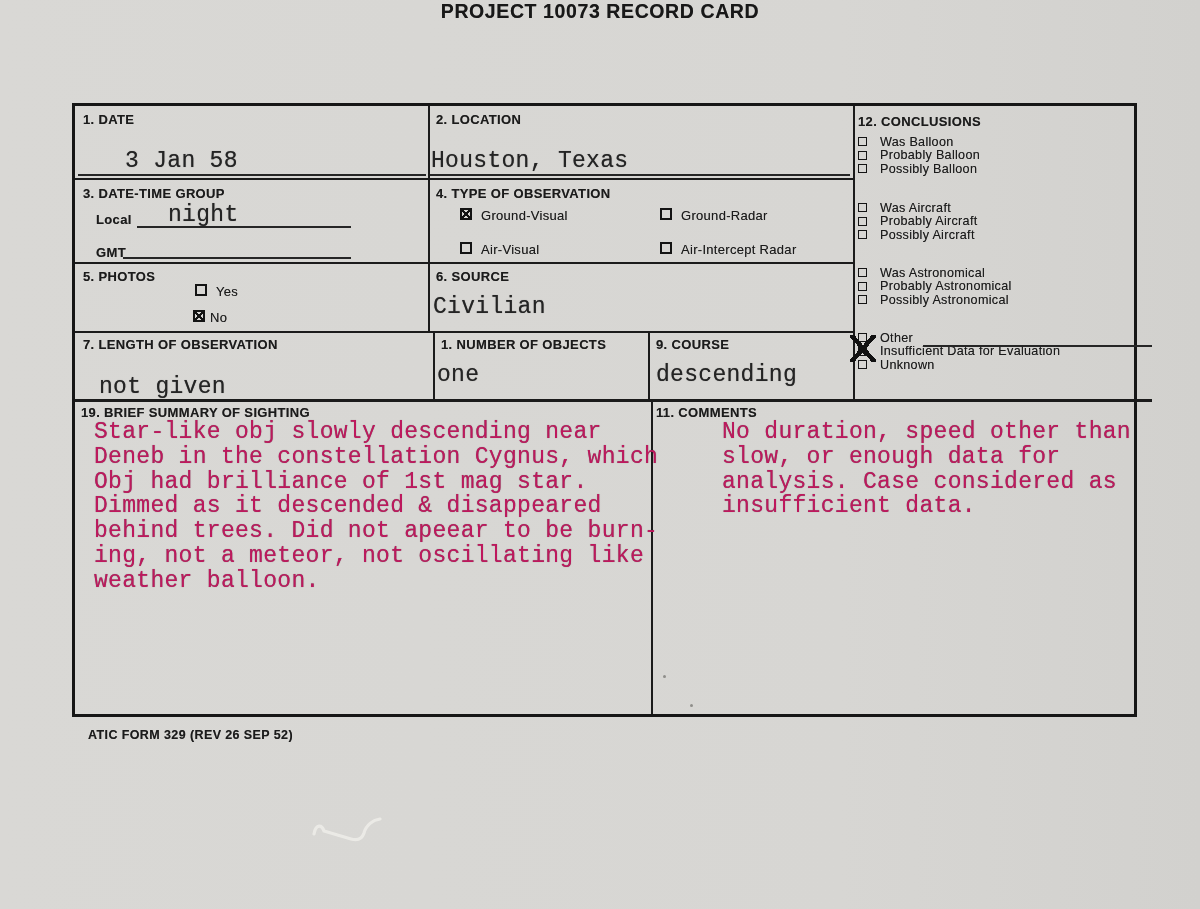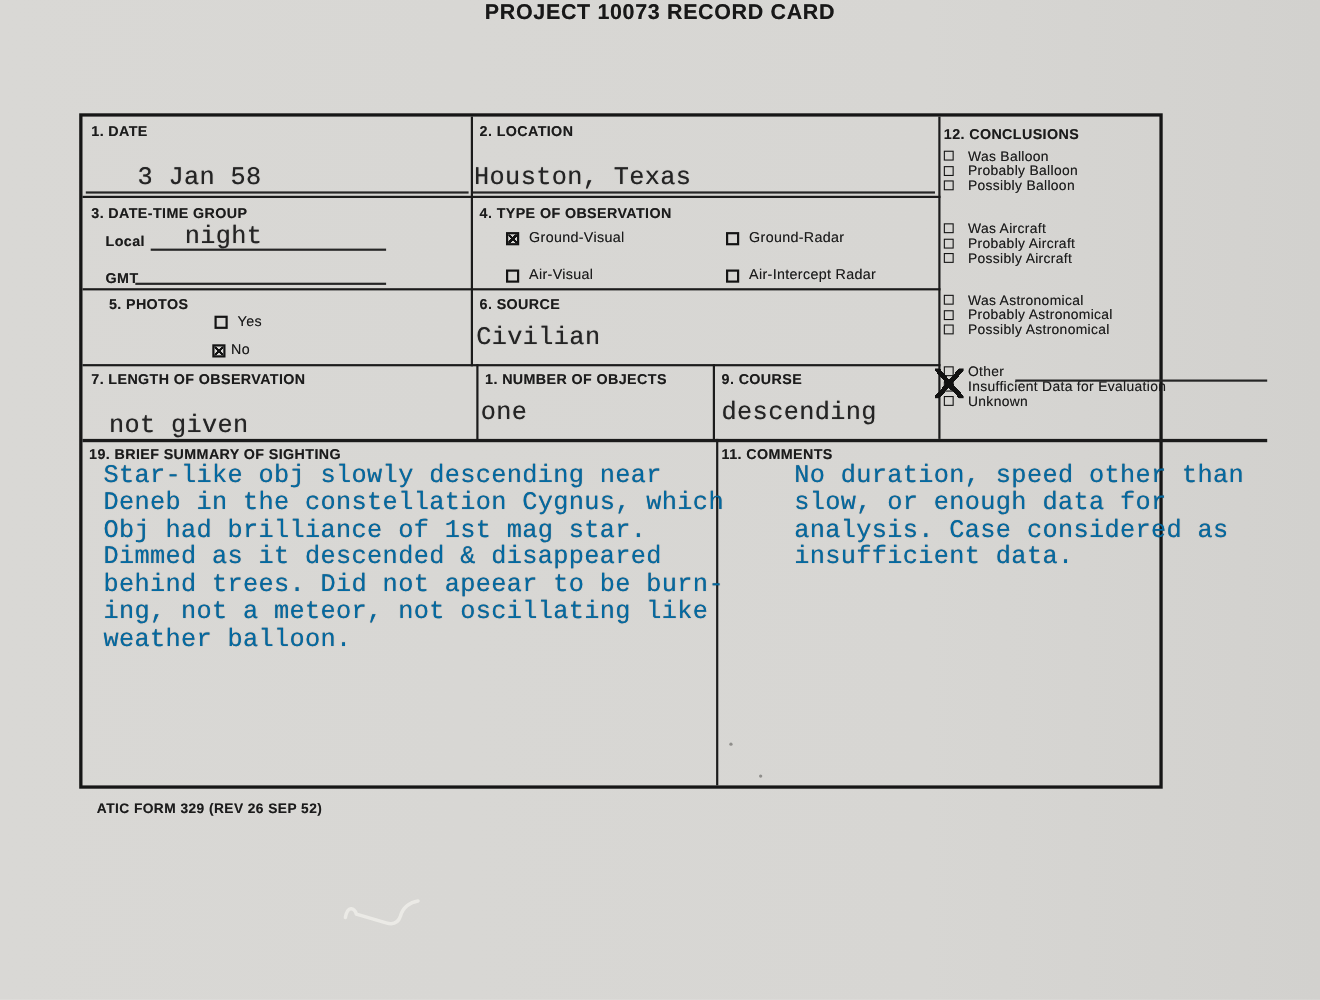--- a/index.html
+++ b/index.html
@@ -8,41 +8,41 @@
     background:linear-gradient(90deg,#d9d8d5 0%,#d7d6d3 70%,#d2d1ce 100%);
     font-family:"Liberation Sans",sans-serif;color:#1c1c1c;
   }
   .abs{position:absolute}
   .title{
     left:0;top:60;width:1200px;text-align:center;
     font-weight:bold;font-size:19.5px;letter-spacing:.6px;color:#181818;
     text-shadow:0 0 .6px rgba(20,20,20,.55);
   }
   .card{
-    left:72px;top:103px;width:985px;height:614px;
+    left:72px;top:103px;width:1065px;height:614px;
     border:3px solid #161616;box-sizing:border-box;
   }
   .gline{position:absolute;background:#1b1b1b}
   .lbl{
     position:absolute;font-weight:bold;font-size:13px;letter-spacing:.35px;
     color:#1b1b1b;white-space:pre;text-shadow:0 0 .5px rgba(25,25,25,.5);
   }
   .mono{
     position:absolute;font-family:"Liberation Mono","DejaVu Sans Mono",monospace;
     font-size:23px;color:#242424;letter-spacing:.3px;white-space:pre;
     text-shadow:0 0 .7px rgba(30,30,30,.6);z-index:3;
   }
   .typed-block{position:absolute;z-index:3}
   .typed-block .tline{
     font-family:"Liberation Mono","DejaVu Sans Mono",monospace;
-    font-size:23px;line-height:24.8px;color:#0369a1;letter-spacing:.3px;
+    font-size:23px;line-height:24.8px;color:#be185d;letter-spacing:.3px;
     white-space:pre;text-shadow:0 0 .7px rgba(30,30,30,.6);
   }
   .rule{position:absolute;height:2px;background:#262626}
-  .opt{position:absolute;display:flex;align-items:flex-end}
+  .opt{position:absolute;display:flex;align-items:flex-start}
   .cb{
     display:inline-block;width:8px;height:8px;border:2px solid #141414;
     flex:none;position:relative;background:transparent;
   }
   .cb.checked{
     background:
       linear-gradient(45deg,transparent 40%,#141414 40%,#141414 60%,transparent 60%),
       linear-gradient(-45deg,transparent 40%,#141414 40%,#141414 60%,transparent 60%);
   }
   .cb-lbl{font-weight:normal;font-size:13px;letter-spacing:.3px;color:#1b1b1b;
@@ -106,21 +106,21 @@
   </div>
   <div class="opt" style="left:385px;top:136px">
     <span class="cb"></span>
     <span class="cb-lbl">Air-Visual</span>
   </div>
   <div class="opt" style="left:585px;top:136px">
     <span class="cb"></span>
     <span class="cb-lbl">Air-Intercept Radar</span>
   </div>
 
-  <div class="lbl" style="left:24px;top:163px">5. PHOTOS</div>
+  <div class="lbl" style="left:8px;top:163px">5. PHOTOS</div>
   <div class="opt" style="left:120px;top:178px">
     <span class="cb"></span>
     <span class="cb-lbl">Yes</span>
   </div>
   <div class="opt" style="left:118px;top:204px">
     <span class="cb checked"></span>
     <span class="cb-lbl" style="margin-left:5px">No</span>
   </div>
 
   <div class="lbl" style="left:361px;top:163px">6. SOURCE</div>

